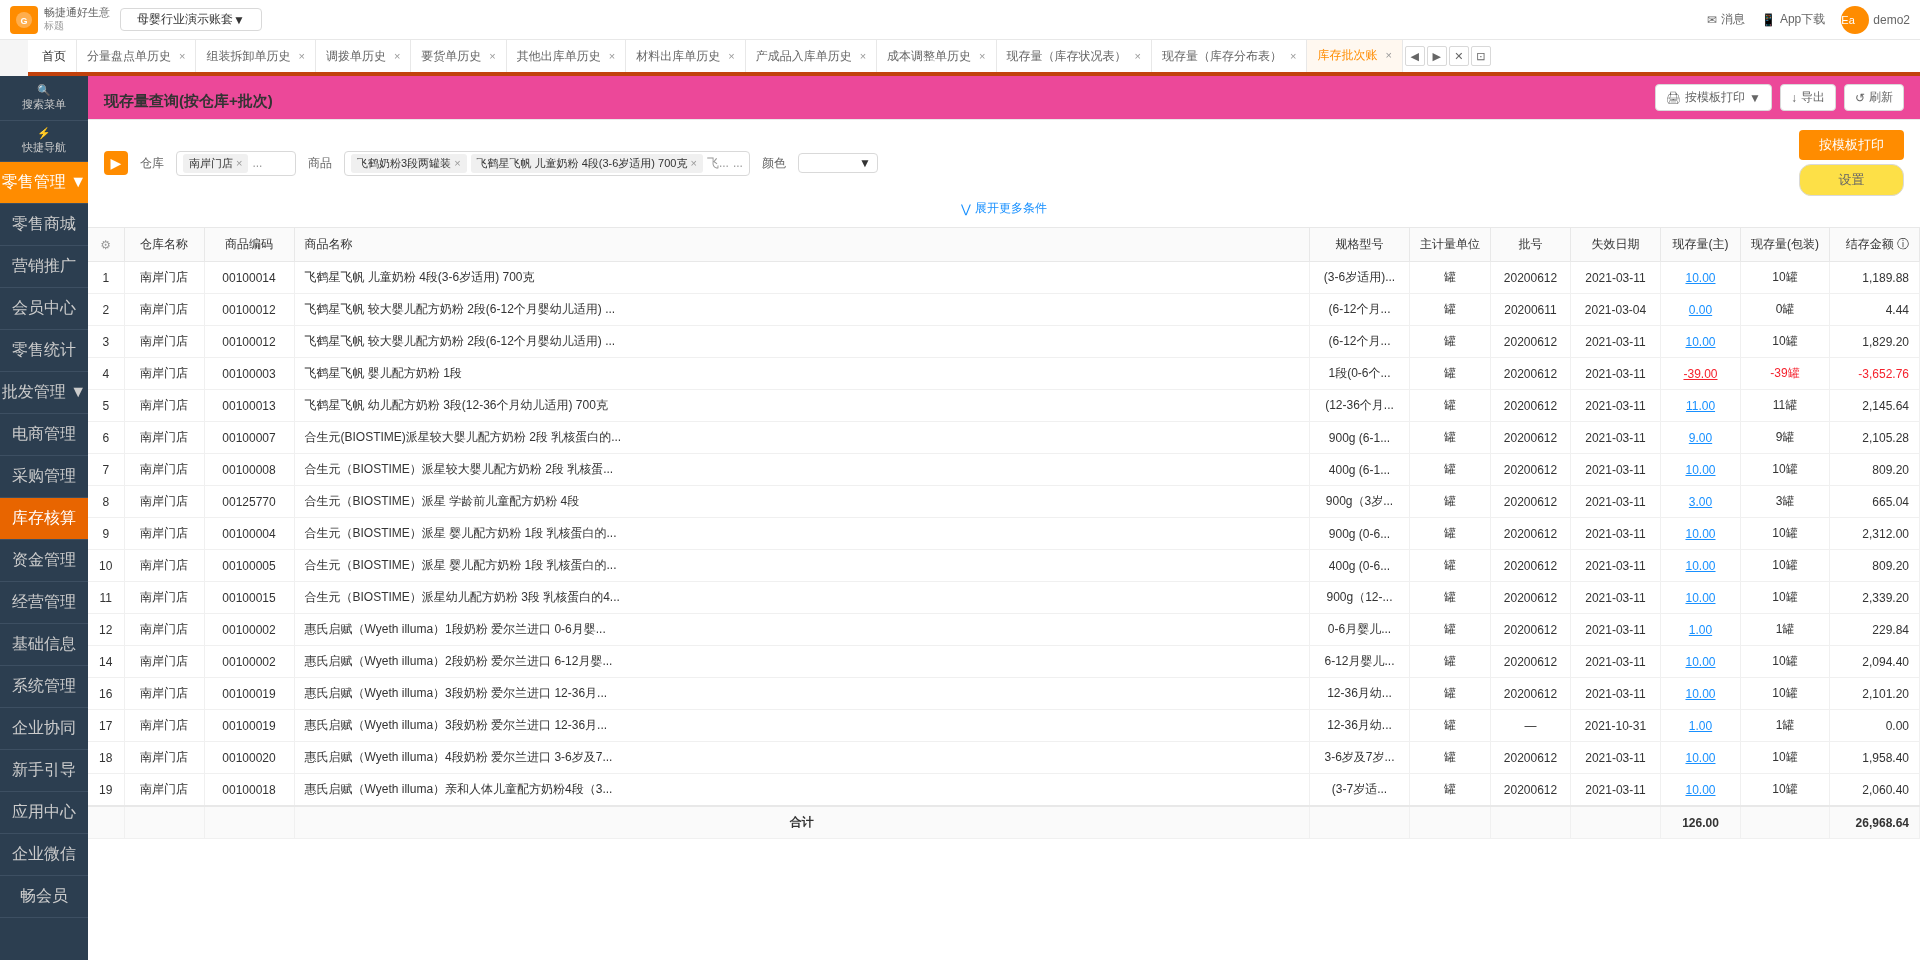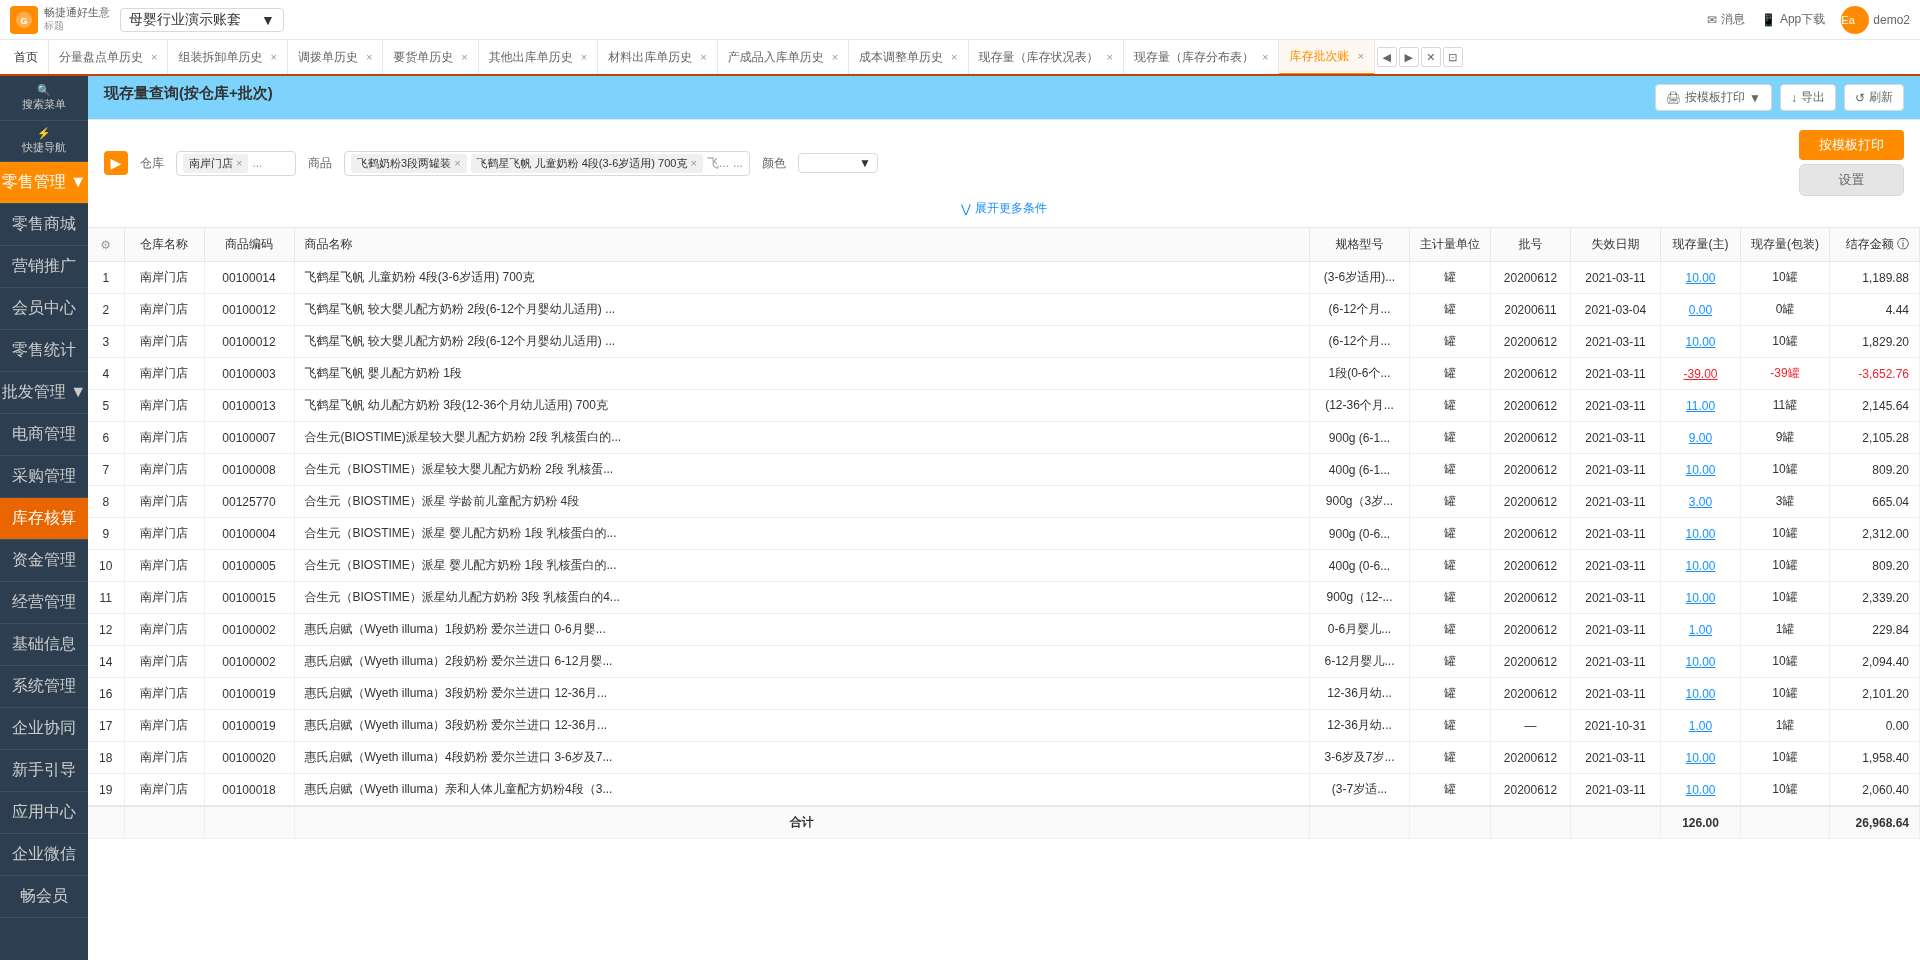--- a/index.html
+++ b/index.html
@@ -14,30 +14,30 @@
       display: flex; align-items: center; gap: 6px; min-width: 80px;
     }
     .logo-icon {
       width: 28px; height: 28px; background: #ff8c00; border-radius: 4px;
       display: flex; align-items: center; justify-content: center; color: #fff; font-size: 10px;
     }
     .logo-text { font-size: 11px; color: #666; line-height: 1.2; }
     .biaoti { font-size: 10px; color: #999; }
     .nav-selector {
       display: flex; align-items: center; border: 1px solid #d9d9d9; border-radius: 4px;
-      padding: 2px 8px; cursor: pointer; font-size: 14px; color: #333; gap: 20px;
+      padding: 2px 16px; cursor: pointer; font-size: 12px; color: #333; gap: 0;
     }
     .top-right { margin-left: auto; display: flex; align-items: center; gap: 16px; }
     .top-right-item { display: flex; align-items: center; gap: 4px; cursor: pointer; color: #666; font-size: 12px; }
     .user-avatar { width: 28px; height: 28px; border-radius: 50%; background: #ff8c00; display: flex; align-items: center; justify-content: flex-start; color: #fff; font-size: 11px; }
 
     
     .tab-bar {
       display: flex; align-items: center; background: #fff; height: 36px;
-      border-bottom: 2px solid #c2410c; padding: 0 4px; gap: 0; overflow: hidden;
+      border-bottom: 4px solid #c2410c; padding: 0 4px; gap: 0; overflow: hidden; margin-left: 28px;
     }
     .tab-item {
       display: flex; align-items: center; padding: 0 10px; height: 36px;
       border-right: 1px solid #e8e8e8; font-size: 12px; cursor: pointer;
       white-space: nowrap; color: #666; gap: 4px; flex-shrink: 0;
     }
     .tab-item:first-child { color: #333; }
     .tab-item.active { color: #ff8c00; border-bottom: 2px solid #ff8c00; background: #fff8f0; }
     .tab-item .close-x { color: #999; font-size: 11px; margin-left: 4px; }
     .tab-arrows { display: flex; align-items: center; margin-left: 2px; }
@@ -65,22 +65,22 @@
       padding: 10px 0; font-size: 16px; cursor: pointer; color: #ccc;
       text-align: center; border-bottom: 1px solid #3d4f62; transition: background 0.2s;
     }
     .sidebar-item.active { background: #ff8c00; color: #fff; }
 
     
     .content-area { flex: 1; display: flex; flex-direction: column; overflow: hidden; }
 
     
     .page-header {
-      background: #7dd3fc; padding: 8px 16px; border-bottom: 1px solid #e8e8e8;
-      display: flex; align-items: flex-start; justify-content: space-between;
+      background: #ec4899; padding: 8px 16px; border-bottom: 1px solid #e8e8e8;
+      display: flex; align-items: flex-end; justify-content: space-between;
     }
     .page-title { font-size: 15px; font-weight: bold; color: #333; }
     .header-actions { display: flex; align-items: center; gap: 8px; }
     .btn-print { display: flex; align-items: center; gap: 4px; border: 1px solid #d9d9d9; border-radius: 4px; padding: 4px 10px; cursor: pointer; font-size: 12px; color: #666; background: #fff; }
     .btn-export { display: flex; align-items: center; gap: 4px; border: 1px solid #d9d9d9; border-radius: 4px; padding: 4px 10px; cursor: pointer; font-size: 12px; color: #666; background: #fff; }
     .btn-refresh { display: flex; align-items: center; gap: 4px; border: 1px solid #d9d9d9; border-radius: 4px; padding: 4px 10px; cursor: pointer; font-size: 12px; color: #666; background: #fff; }
 
     
     .filter-area {
       background: #fff; padding: 10px 16px; border-bottom: 1px solid #e8e8e8;
@@ -93,21 +93,21 @@
     .filter-more { color: #999; cursor: pointer; font-size: 12px; }
     .filter-expand-btn {
       margin-top: 4px; text-align: center; cursor: pointer; color: #1890ff; font-size: 12px;
       display: flex; align-items: center; justify-content: center; gap: 4px;
     }
     .search-btn {
       background: #ff8c00; color: #fff; border: none; border-radius: 4px;
       padding: 6px 20px; cursor: pointer; font-size: 13px;
     }
     .settings-btn {
-      background: #e5e5e5; color: #666; border: 1px solid #d9d9d9; border-radius: 6px;
+      background: #fde047; color: #666; border: 1px solid #d9d9d9; border-radius: 12px;
       padding: 6px 20px; cursor: pointer; font-size: 13px;
     }
     .filter-btn-group { display: flex; flex-direction: column; gap: 4px; margin-left: auto; }
 
     
     .table-container { flex: 1; overflow: auto; background: #fff; }
     table { width: 100%; border-collapse: collapse; font-size: 12px; }
     thead th {
       background: #fafafa; border-bottom: 1px solid #e8e8e8; border-right: 1px solid #e8e8e8;
       padding: 8px 10px; text-align: center; font-weight: 500; color: #333;

